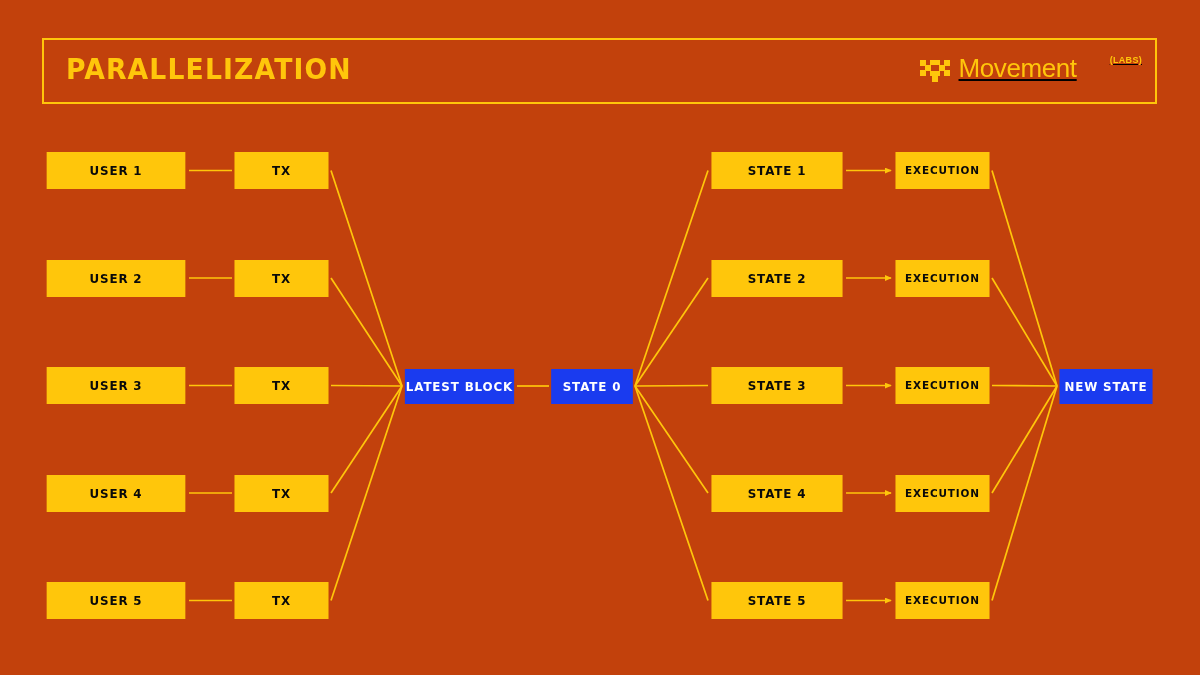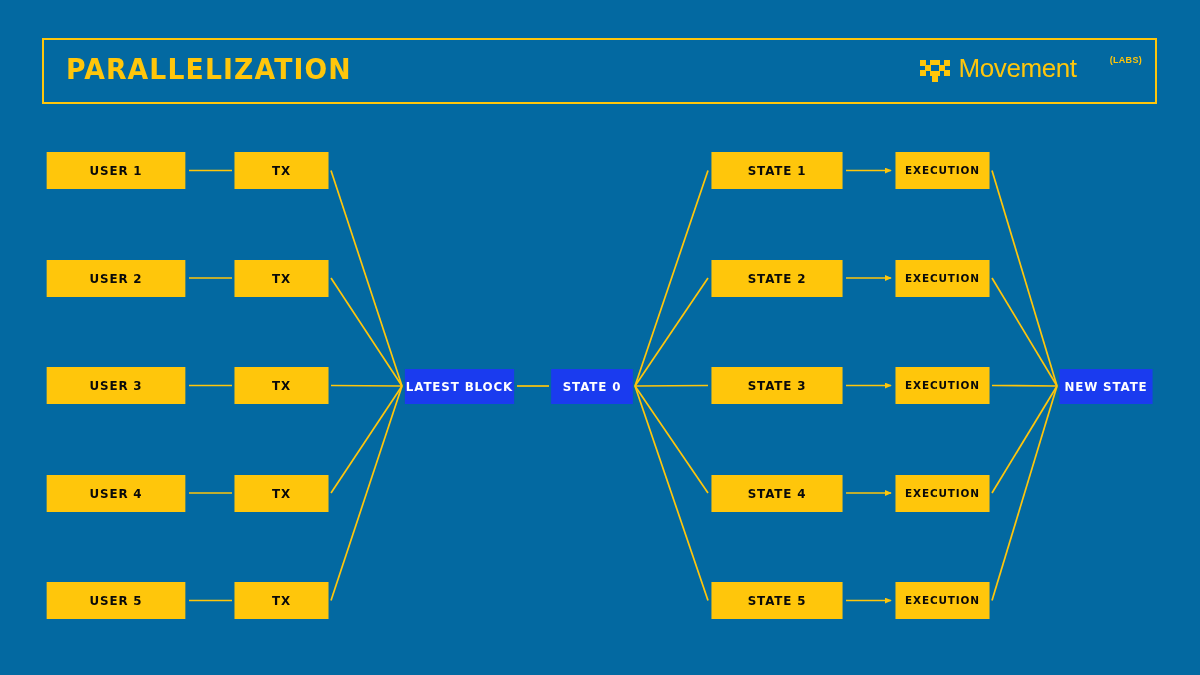--- a/index.html
+++ b/index.html
@@ -4,21 +4,21 @@
 <style>
   html, body {
     margin: 0;
     padding: 0;
     background: #000000;
   }
   #stage {
     position: relative;
     width: 1200px;
     height: 675px;
-    background: #0369a1;
+    background: #c2410c;
     overflow: hidden;
     font-family: "Liberation Sans", sans-serif;
   }
 
   
   #header-frame {
     position: absolute;
     left: 42px;
     top: 38px;
     width: 1115px;
@@ -39,20 +39,21 @@
     transform-origin: left center;
     white-space: nowrap;
   }
   #brand-logo {
     position: absolute;
     right: 58px;
     top: 54px;
     display: flex;
     align-items: flex-start;
     height: 34px;
+    text-decoration: underline;
   }
   #brand-mark {
     width: 30px;
     height: 26px;
     margin-right: 9px;
     margin-top: 4px;
     flex: 0 0 auto;
   }
   #brand-word {
     font-size: 26px;

